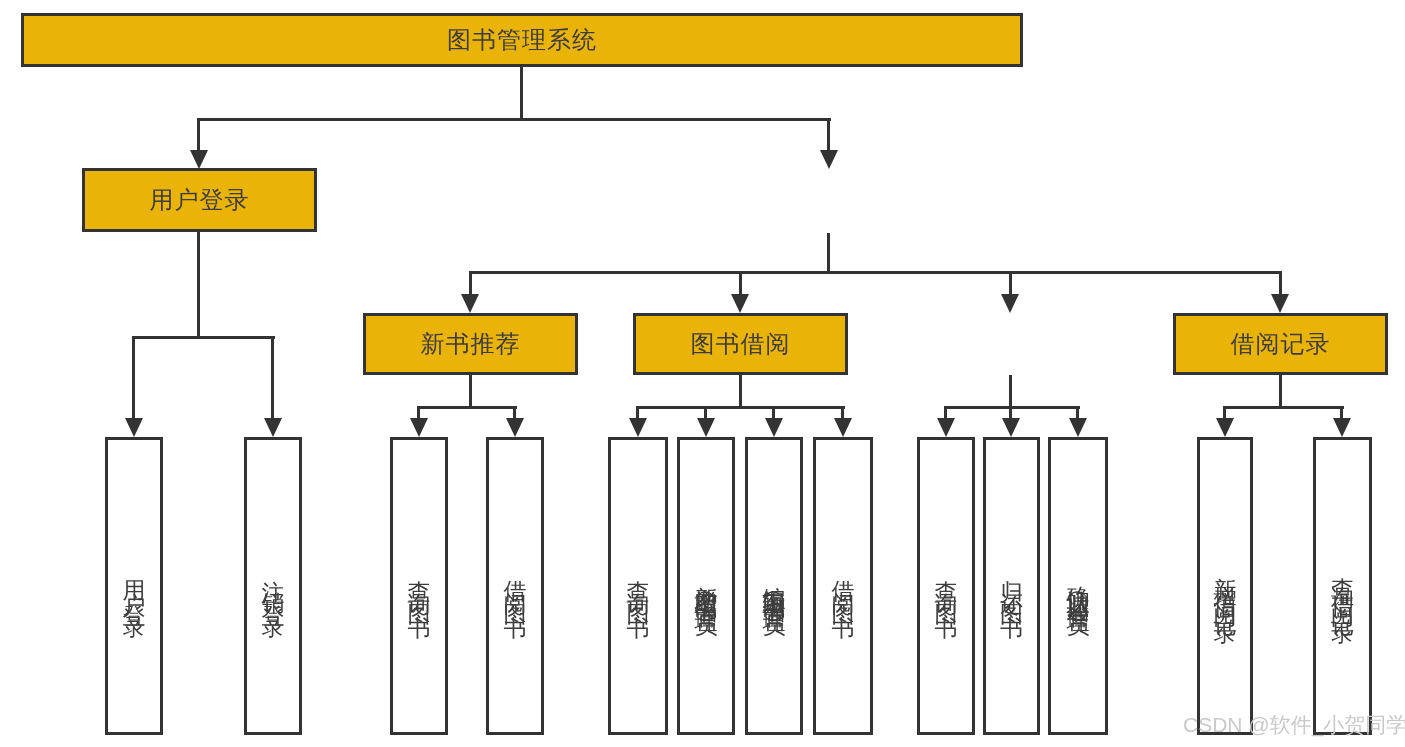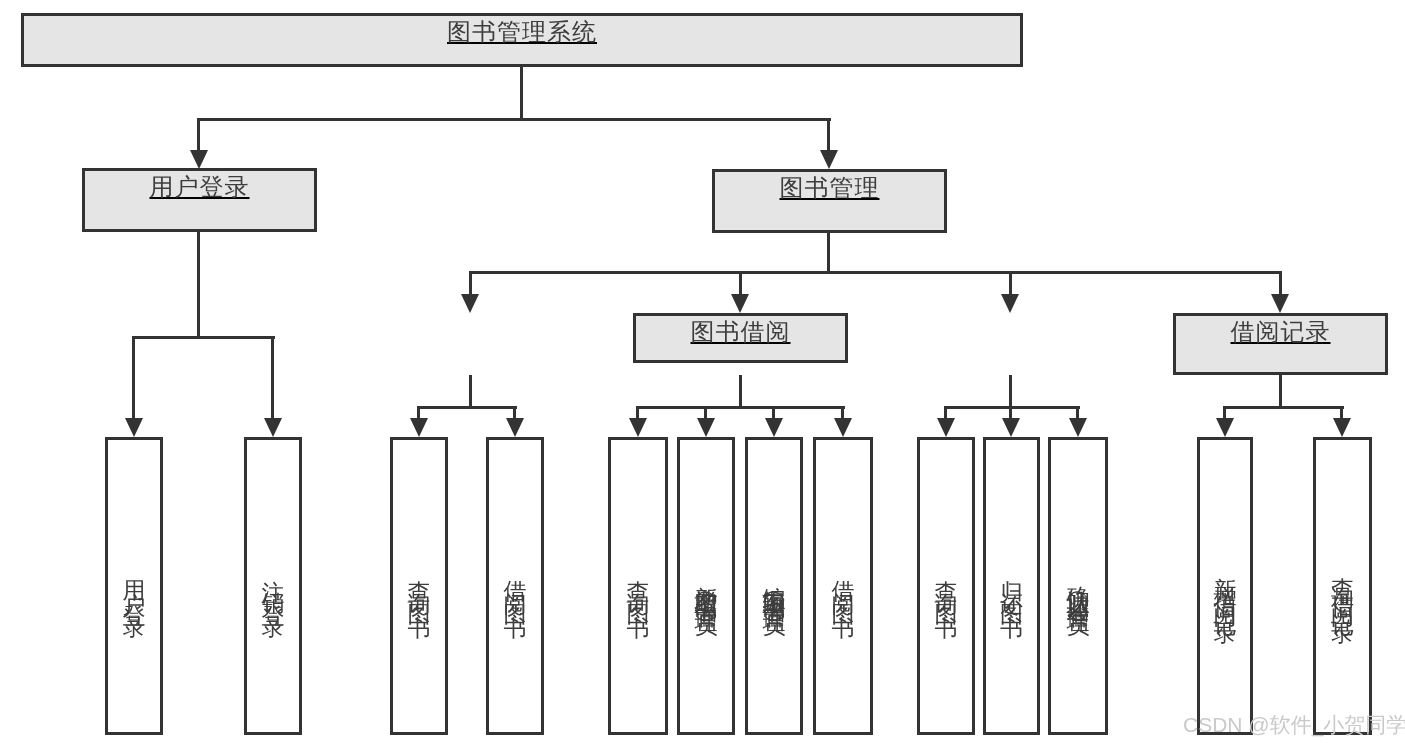--- a/index.html
+++ b/index.html
@@ -8,22 +8,22 @@
     width:1405px;height:747px;
     background:#ffffff;
     font-family:"Liberation Sans", sans-serif;
     overflow:hidden;
   }
   
   .node{
     position:absolute;
     box-sizing:border-box;
     border:3px solid #333333;
-    background:#e5e5e5;
-    display:flex;align-items:flex-start;justify-content:center;text-decoration:underline;
+    background:#eab308;
+    display:flex;align-items:center;justify-content:center;
   }
   .hlabel{
     color:#3d3d3d;
     font-size:24px;
     letter-spacing:1px;
     white-space:nowrap;
   }
   .vnode{
     position:absolute;
     top:437px;height:298px;
@@ -125,25 +125,25 @@
   <div class="vl" style="left:1340px;top:406px;height:15px"></div>
   <div class="ah" style="left:1333px;top:418px"></div>
 
   <div class="node" style="left:21px;top:13px;width:1002px;height:54px">
     <span class="hlabel">图书管理系统</span>
   </div>
 
   <div class="node" style="left:82px;top:168px;width:235px;height:64px">
     <span class="hlabel">用户登录</span>
   </div>
-  <div class="node" style="left:712px;top:169px;width:235px;height:64px">
-    <span class="hlabel">图书管理</span>
+
+  <div class="node" style="left:363px;top:313px;width:215px;height:62px">
+    <span class="hlabel">新书推荐</span>
   </div>
-
-  <div class="node" style="left:633px;top:313px;width:215px;height:50px">
+  <div class="node" style="left:633px;top:313px;width:215px;height:62px">
     <span class="hlabel">图书借阅</span>
   </div>
   <div class="node" style="left:1173px;top:313px;width:215px;height:62px">
     <span class="hlabel">借阅记录</span>
   </div>
 
   <div class="vnode" style="left:105px;width:58px">
     <span class="vlabel">用户登录</span>
   </div>
   <div class="vnode" style="left:244px;width:58px">

